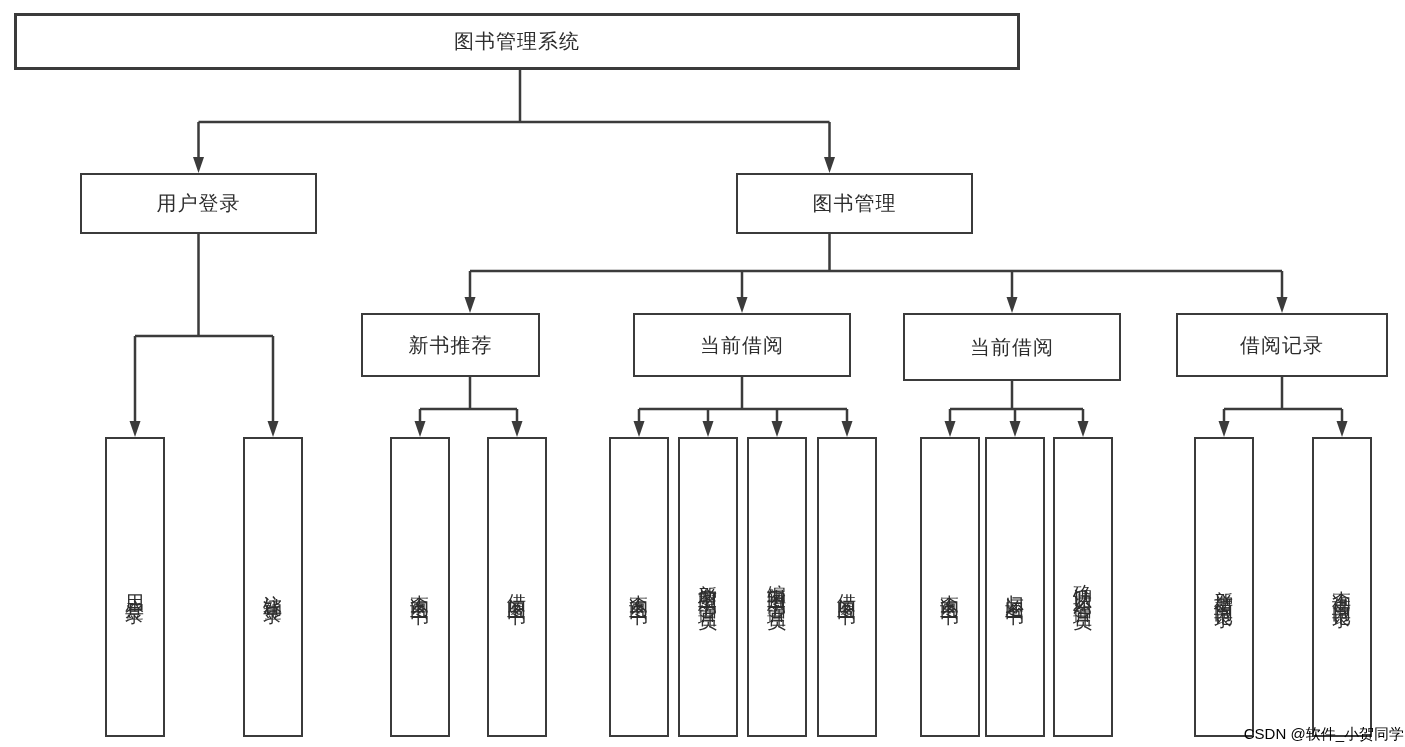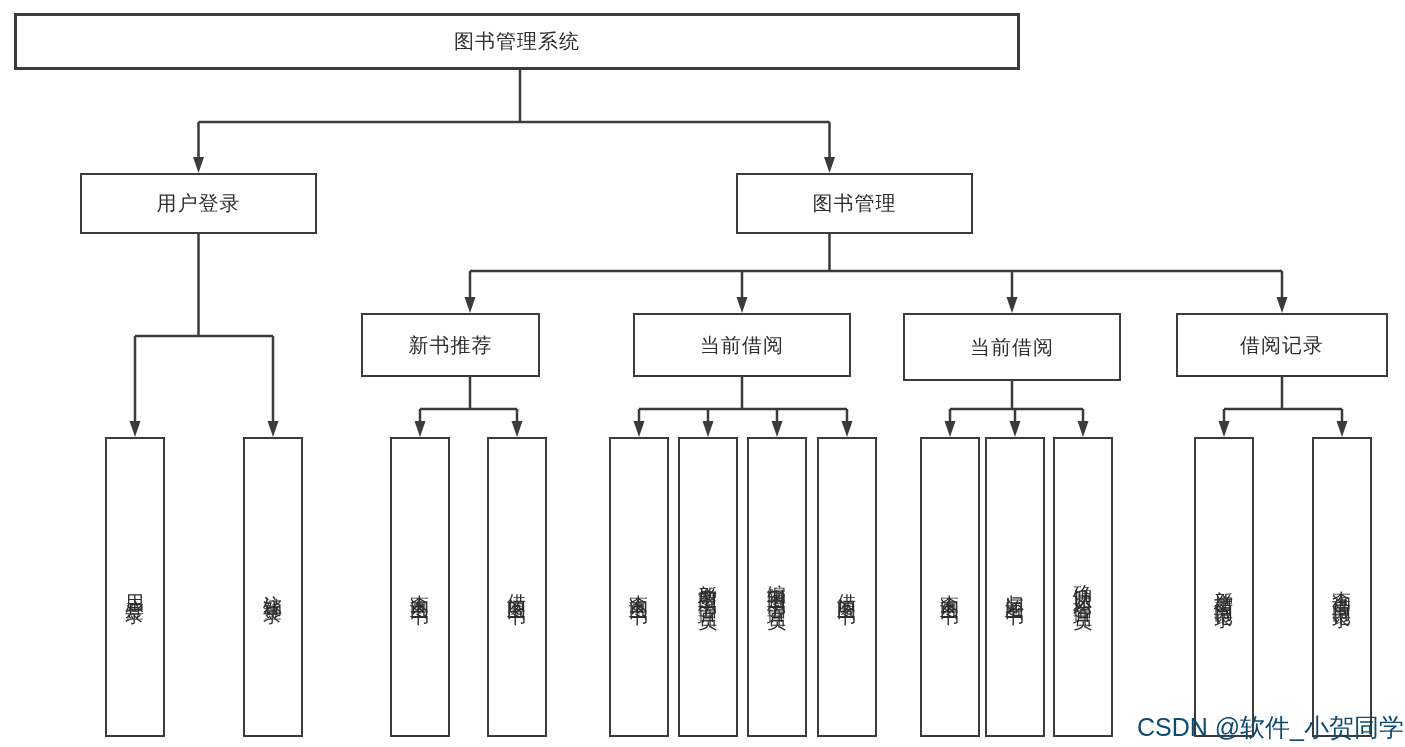--- a/index.html
+++ b/index.html
@@ -43,22 +43,22 @@
     text-orientation: mixed;
     font-size: 19px;
     letter-spacing: 4px;
     line-height: 1;
   }
   #watermark {
     position: absolute;
     right: 1px;
     bottom: 3px;
     z-index: 2;
-    font-size: 25px;
-    color: #0c4a6e;
+    font-size: 15px;
+    color: #000000;
     white-space: nowrap;
   }
 </style>
 </head>
 <body>
 
 <div id="canvas">
 
   <svg id="connectors" width="1405" height="747" viewBox="0 0 1405 747">
     <g stroke="#3b3b3b" stroke-width="2.5" fill="none">

